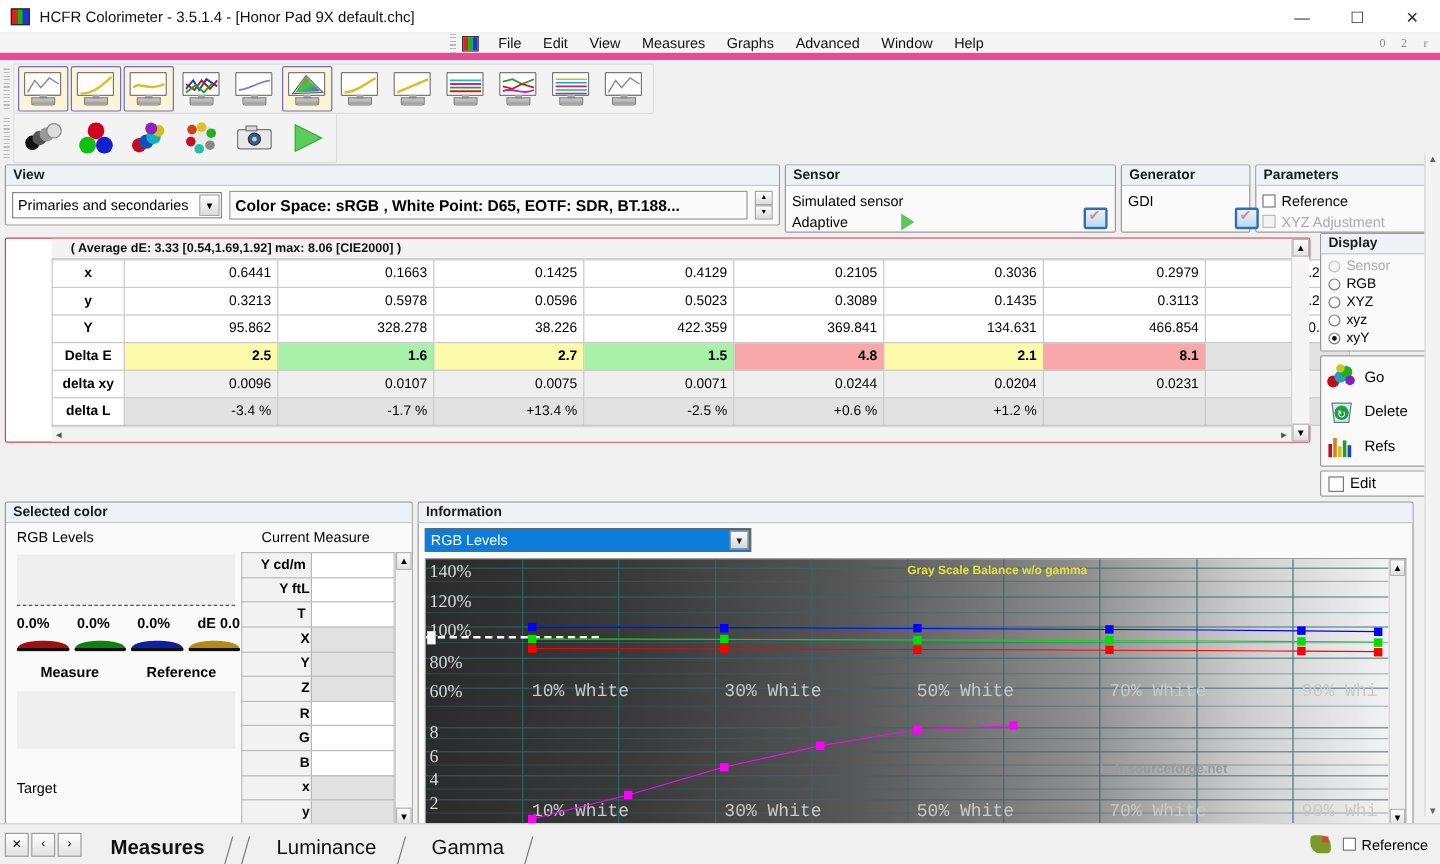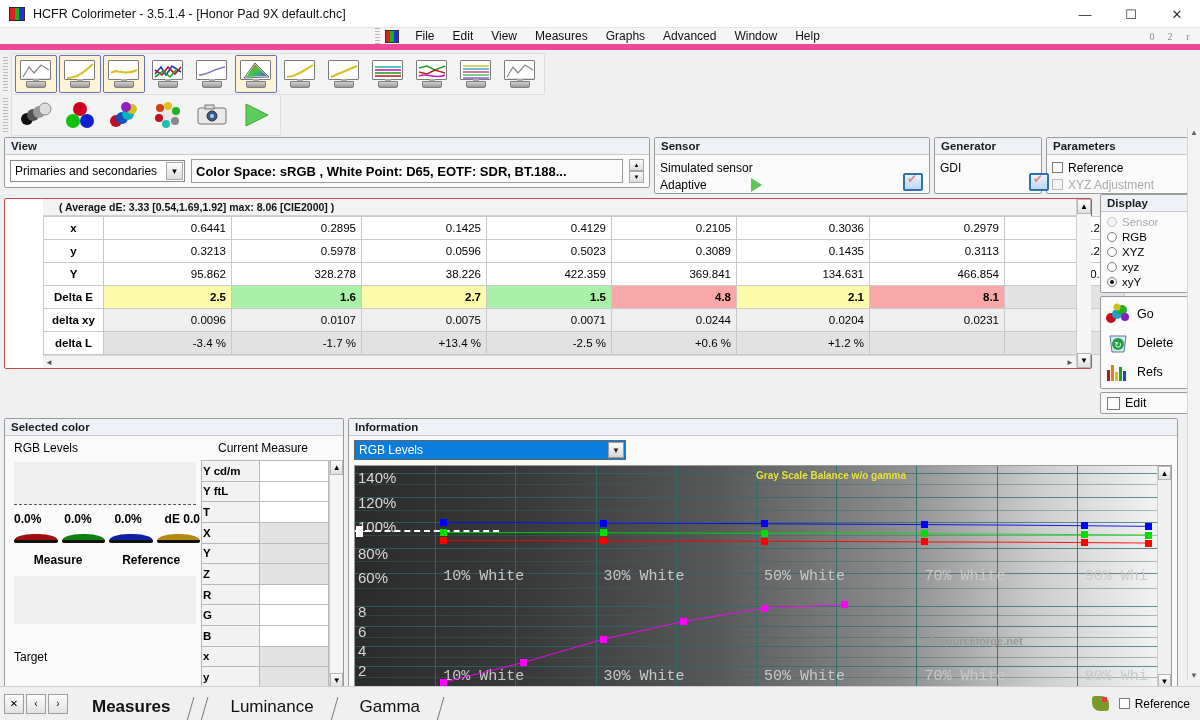--- a/index.html
+++ b/index.html
@@ -150,42 +150,42 @@
   .bars { position:absolute; left:9px; top:95px; width:186px; height:12px; display:flex;
           gap:4px; align-items:flex-end; }
   .bar { flex:1; height:9px; border-radius:50% 50% 2px 2px / 90% 90% 2px 2px;
          border-bottom:3px solid #111; }
   .mr-row { position:absolute; left:9px; top:117px; width:186px; display:flex;
             justify-content:space-around; font-size:12px; font-weight:bold; }
   .lower-grad { position:absolute; left:9px; top:140px; width:182px; height:48px; background:#efefef; }
 
   table.cm { border-collapse:collapse; table-layout:fixed; }
   table.cm td { border:1px solid #b9b9b9; height:20px; font-size:11.5px; }
-  table.cm td.k { width:62px; text-align:left; font-weight:bold; background:#f2f2f2; }
+  table.cm td.k { width:62px; text-align:right; font-weight:bold; background:#f2f2f2; }
   table.cm td.v { width:80px; background:#fff; }
   table.cm td.v.gray { background:#e2e2e2; }
 
   
   .infobox { flex:1; }
   .info-body { padding:4px 5px 5px 5px; }
   .sel-combo { height:20px; background:#0a7ddc; border:1px solid #666; color:#fff;
                display:flex; align-items:center; padding-left:4px; font-size:12px;
                position:relative; width:272px; }
   .sel-combo .arrow { position:absolute; right:1px; top:1px; width:16px; height:16px;
                       background:linear-gradient(#fdfdfd,#d6d6d6); border:1px solid #9a9a9a;
                       color:#222; display:flex; align-items:center; justify-content:center;
                       font-size:8px; }
   .chart-frame { margin-top:5px; border:1px solid #9a9a9a; background:#fff;
                  display:flex; height:224px; }
   .chart { position:relative; flex:1; overflow:hidden;
            background:linear-gradient(to right,#2b2b2b 0%,#3a3a3a 22%,#585858 45%,#8e8e8e 68%,#cfcfcf 86%,#f2f2f2 100%); }
   .gl-v { position:absolute; top:0; bottom:0; width:1px; background:rgba(40,110,110,.85); }
   .gl-h { position:absolute; left:0; right:0; height:1px; background:rgba(40,110,110,.75); }
   .ylab { position:absolute; left:3px; color:#d8d8d8; font-size:15px;
-          font-family:Liberation Sans, sans-serif; }
+          font-family:Liberation Serif, serif; }
   .xlab { position:absolute; color:#c9c9c9; font-size:15px;
           font-family:"Liberation Mono", monospace; white-space:nowrap; }
   .chart-title { position:absolute; color:#e8e03a; font-size:10px; font-weight:bold; }
   .wm { position:absolute; color:#9a9a9a; font-size:11px; font-weight:bold; }
   .dashline { position:absolute; border-top:2px dashed #fff; }
   .marker { position:absolute; width:7px; height:7px; margin-left:-3.5px; margin-top:-3.5px; }
   .chart-vs { width:14px; background:#f0f0f0; border-left:1px solid #cfcfcf;
               display:flex; flex-direction:column; justify-content:space-between; }
   .chart-vs .ar { height:14px; font-size:8px; display:flex; align-items:center;
                   justify-content:center; background:linear-gradient(#fdfdfd,#e0e0e0);
@@ -520,21 +520,21 @@
               <col style="width:125px">
               <col style="width:125px">
               <col style="width:133px">
               <col style="width:135px">
               <col style="width:120px">
             </colgroup>
             <tbody>
               <tr>
                 <td class="rowh">x</td>
                 <td class="val" style="">0.6441</td>
-                <td class="val" style="">0.2895</td>
+                <td class="val" style="">0.1663</td>
                 <td class="val" style="">0.1425</td>
                 <td class="val" style="">0.4129</td>
                 <td class="val" style="">0.2105</td>
                 <td class="val" style="">0.3036</td>
                 <td class="val" style="">0.2979</td>
                 <td class="val" style="">0.2589</td>
               </tr>
               <tr>
                 <td class="rowh">y</td>
                 <td class="val" style="">0.3213</td>

